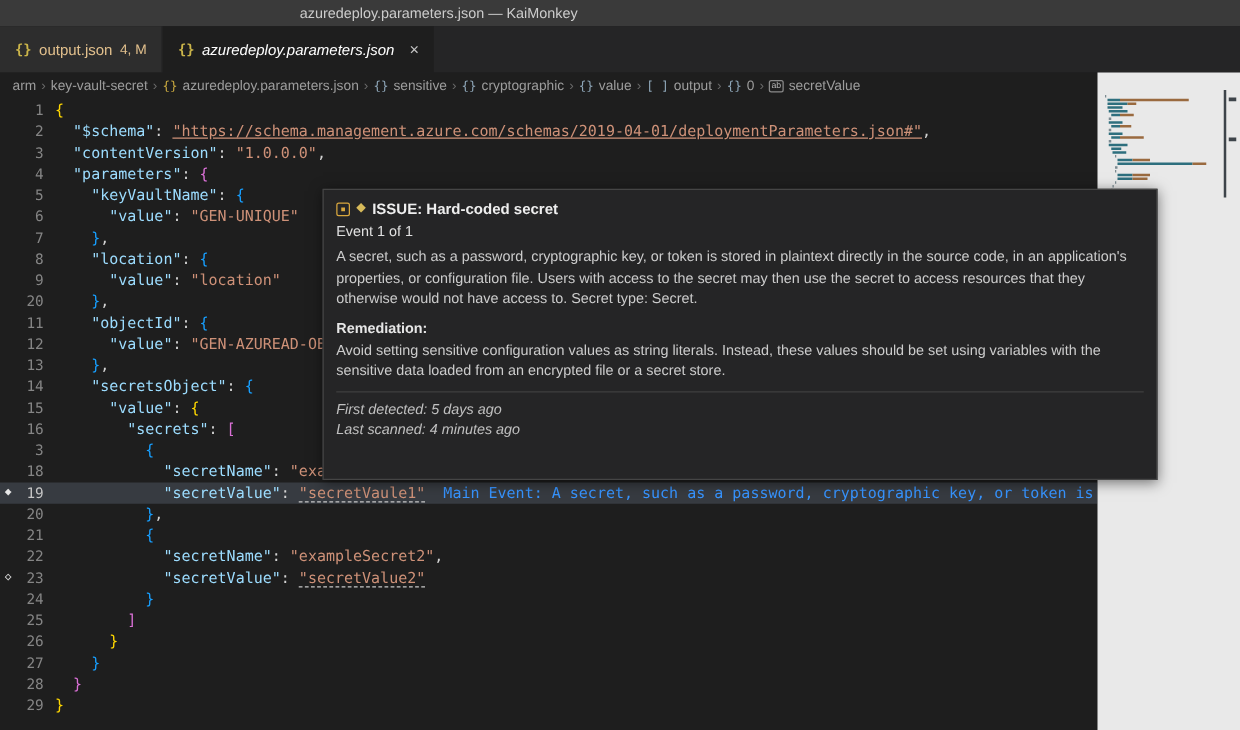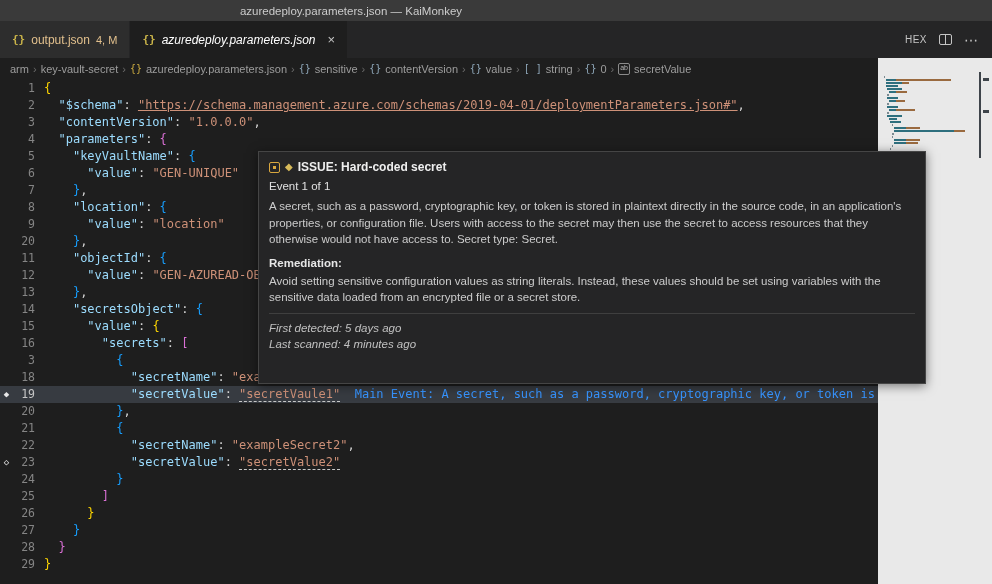--- a/index.html
+++ b/index.html
@@ -27,21 +27,21 @@
   .hex-btn { font-size:10px; letter-spacing:.5px; }
   .split-icon { width:13px; height:11px; border:1px solid #c5c5c5; border-radius:2px; position:relative; display:inline-block; }
   .split-icon::after { content:""; position:absolute; left:5px; top:0; bottom:0; width:1px; background:#c5c5c5; }
   .more-btn { font-size:14px; line-height:10px; }
   
   .main { display:flex; height:526px; position:relative; }
   .editor-pane { width:878px; background:#1e1e1e; }
   
   .breadcrumb { height:22px; display:flex; align-items:center; padding-left:10px; font-size:11px; color:#9d9d9d; white-space:nowrap; overflow:hidden; }
   .bc-sep { color:#6a6a6a; margin:0 4px; }
-  .bc-item { display:inline-flex; gap:4px; cursor:pointer; }
+  .bc-item { display:inline-flex; align-items:center; gap:4px; cursor:pointer; }
   .bc-ico { font-family:"DejaVu Sans Mono",monospace; font-size:10px; color:#8ea6b8; }
   .bc-ico.gold { color:#c9a93f; }
   .abc-box { font-size:7px; color:#b5b5b5; border:1px solid #8a8a8a; border-radius:2px; padding:0 1px; line-height:8px; }
   
   .code-area { position:relative; overflow:hidden; font-family:"DejaVu Sans Mono",monospace; font-size:12px; }
   .row { display:flex; height:17px; line-height:17px; white-space:pre; overflow:hidden; }
   .row.hl { background:#373b41; }
   .glyph { width:13px; text-align:center; font-size:9px; line-height:17px; color:#e8e8e8; flex:none; }
   .num { width:22px; text-align:right; color:#858585; padding-right:0; flex:none; font-size:11.5px; }
   .row.hl .num { color:#c6c6c6; }
@@ -93,25 +93,20 @@
   <div class="tab inactive">
     <span class="json-ico">{}</span>
     <span class="tab-label">output.json</span>
     <span class="tab-badge">4, M</span>
   </div>
   <div class="tab active">
     <span class="json-ico">{}</span>
     <span class="tab-label">azuredeploy.parameters.json</span>
     <span class="tab-close">×</span>
   </div>
-  <div class="tab-actions">
-    <span class="hex-btn">HEX</span>
-    <span class="split-icon"></span>
-    <span class="more-btn">⋯</span>
-  </div>
 </div>
 
 <div class="main">
   <div class="editor-pane">
     <div class="breadcrumb">
         <span class="bc-item">
           <span>arm</span>
         </span>
         <span class="bc-sep">›</span>
         <span class="bc-item">
@@ -123,31 +118,31 @@
           <span>azuredeploy.parameters.json</span>
         </span>
         <span class="bc-sep">›</span>
         <span class="bc-item">
           <span class="bc-ico">{}</span>
           <span>sensitive</span>
         </span>
         <span class="bc-sep">›</span>
         <span class="bc-item">
           <span class="bc-ico">{}</span>
-          <span>contentVersion</span>
+          <span>cryptographic</span>
         </span>
         <span class="bc-sep">›</span>
         <span class="bc-item">
           <span class="bc-ico">{}</span>
           <span>value</span>
         </span>
         <span class="bc-sep">›</span>
         <span class="bc-item">
           <span class="bc-ico">[ ]</span>
-          <span>string</span>
+          <span>output</span>
         </span>
         <span class="bc-sep">›</span>
         <span class="bc-item">
           <span class="bc-ico">{}</span>
           <span>0</span>
         </span>
         <span class="bc-sep">›</span>
         <span class="bc-item">
           <span class="abc-box">ab</span>
           <span>secretValue</span>

